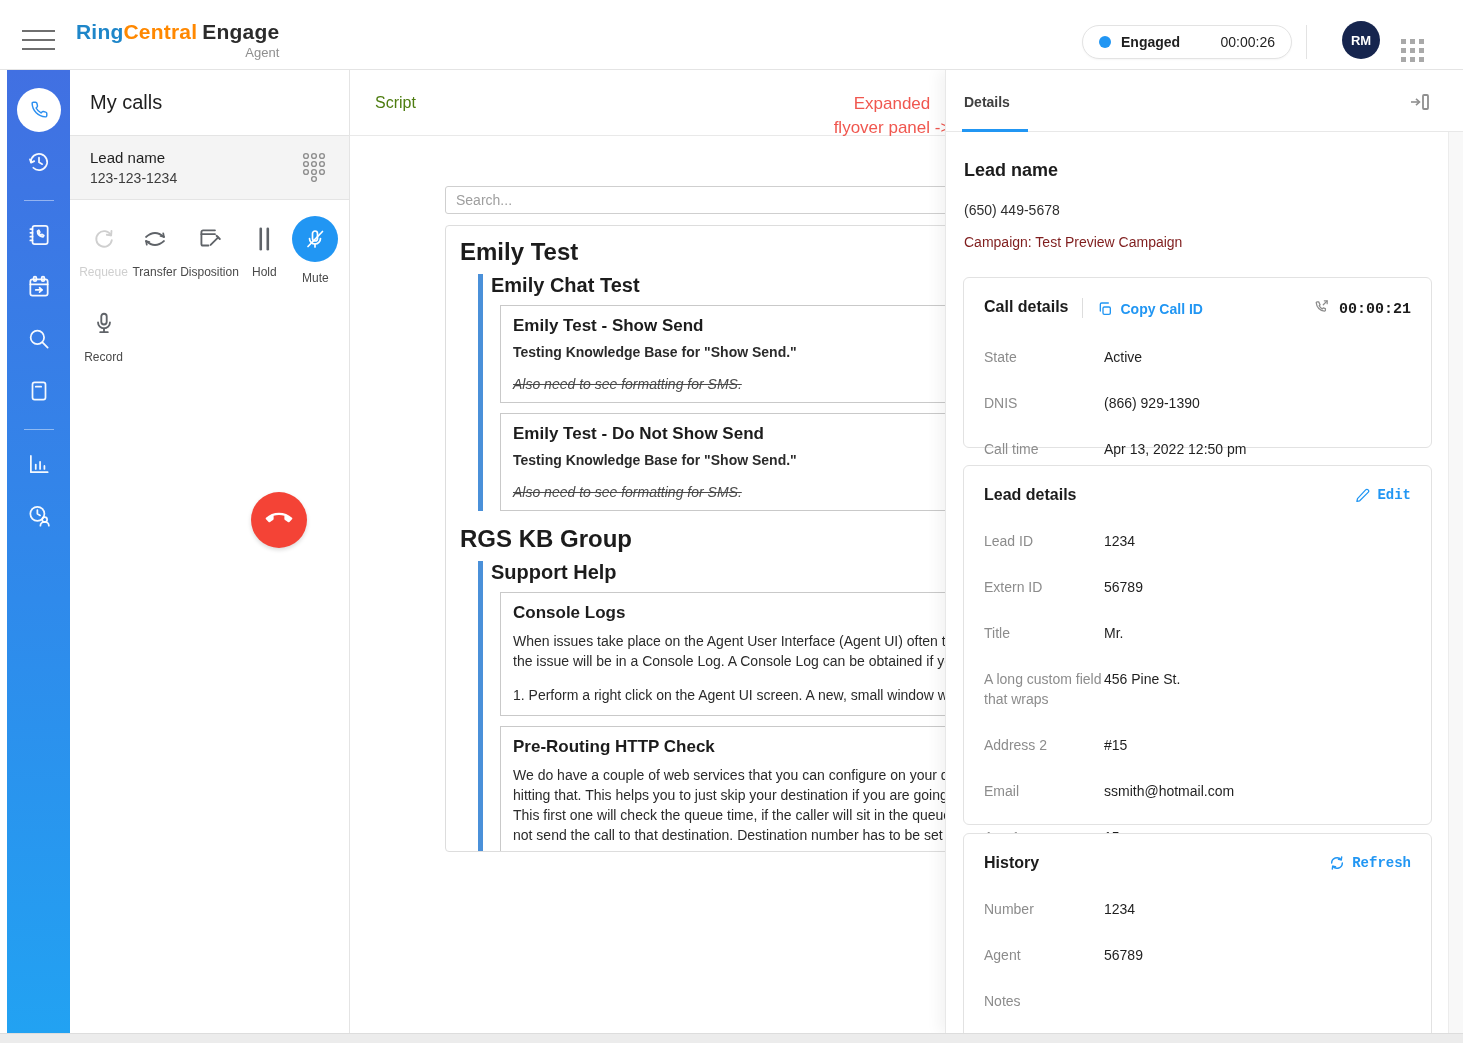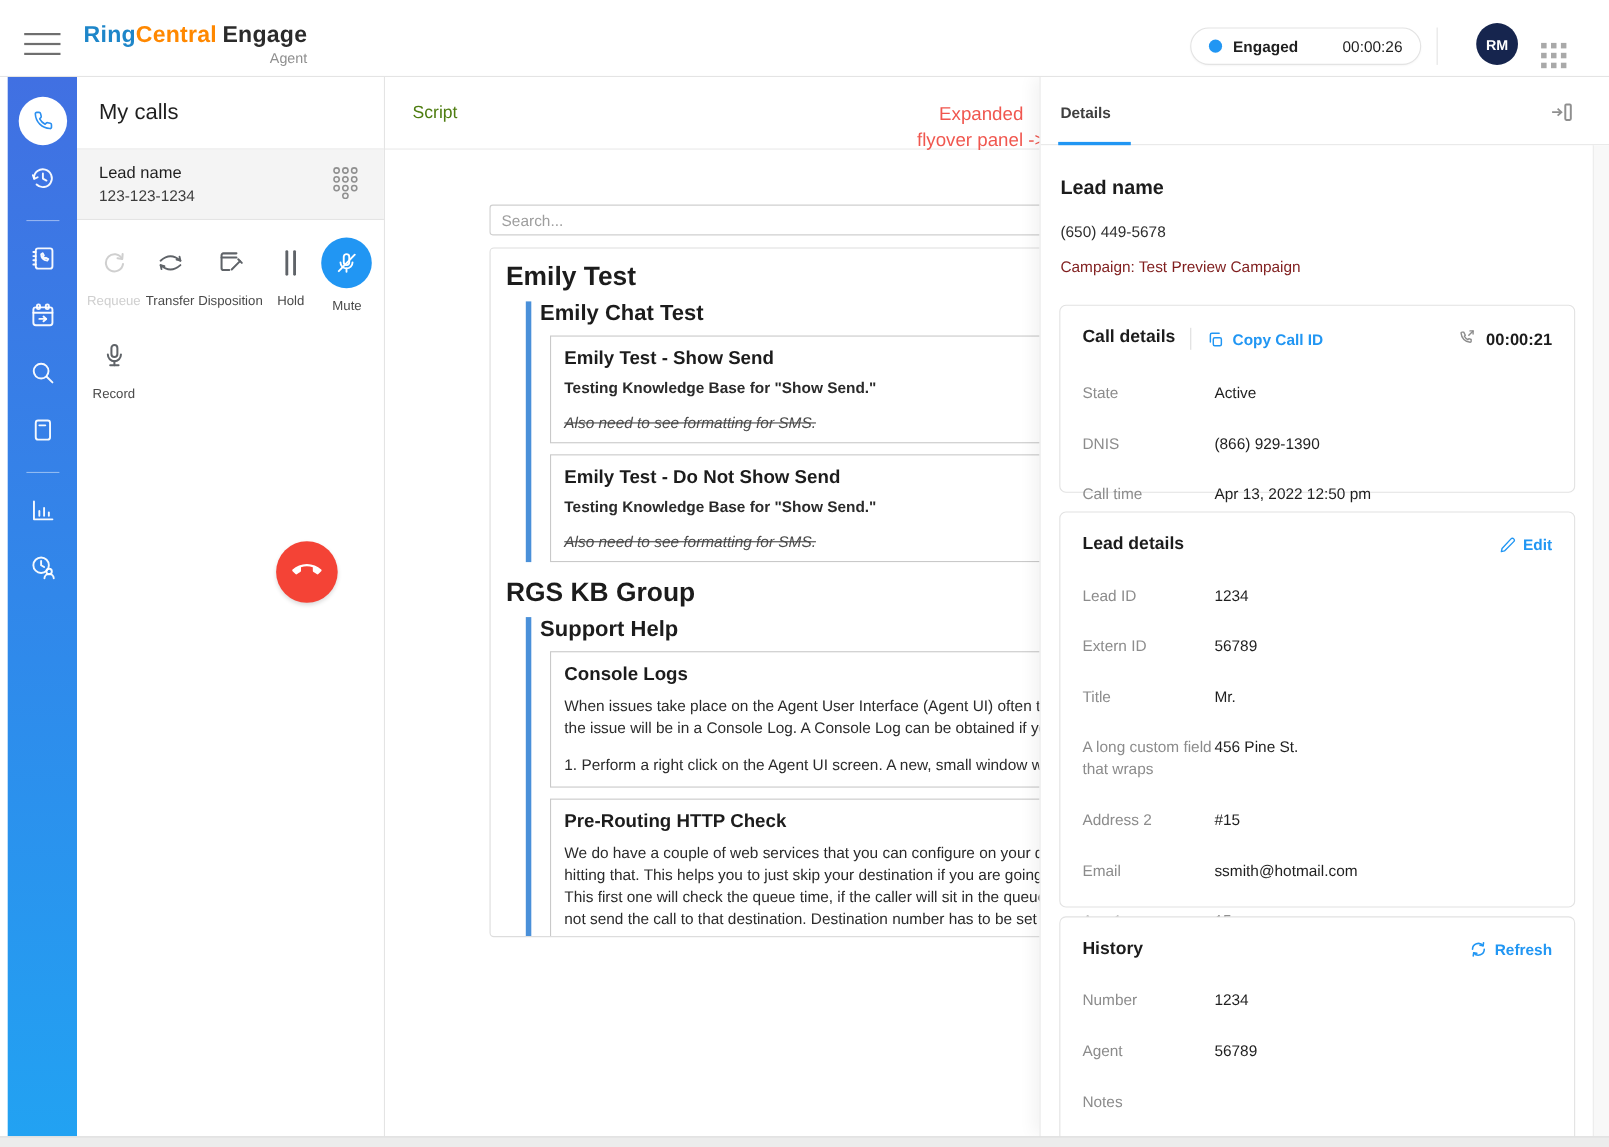--- a/index.html
+++ b/index.html
@@ -111,21 +111,21 @@
   .details-phone { font-size:14px; color:#2e2e2e; margin-top:21px; }
   .details-campaign { font-size:14px; color:#7f1d1d; margin-top:16px; }
 
   .dcard { position:absolute; left:17px; width:469px; background:#fff; border:1px solid #e2e2e2;
            border-radius:6px; padding:20px; }
   .dcard-head { display:flex; margin-bottom:27px; }
   .dcard-title { font-size:16px; font-weight:bold; color:#1c1c1c; }
   .vdiv { width:1px; height:20px; background:#ddd; margin:0 14px; }
   .blue-link { display:flex; align-items:center; gap:7px; color:#2196f3; font-size:14px; font-weight:bold; cursor:pointer; }
   .blue-link svg { display:block; }
-  .head-right { margin-left:auto; display:flex; align-items:center; gap:9px; }
+  .head-right { margin-left:auto; display:flex; align-items:center; gap:9px;font-family:Liberation Mono, monospace; }
   .call-timer { font-size:15px; font-weight:bold; color:#1c1c1c; }
   .drow { display:grid; grid-template-columns:120px 1fr; margin-bottom:26px; }
   .drow:last-child { margin-bottom:0; }
   .drow-label { font-size:14px; color:#8c8c8c; line-height:20px; }
   .drow-value { font-size:14px; color:#1f1f1f; line-height:20px; }
 
   
   .bottom-strip { position:absolute; left:0; right:0; top:1033px; height:10px; background:#ececec;
                   border-top:1px solid #ddd; z-index:40; }
 </style>

